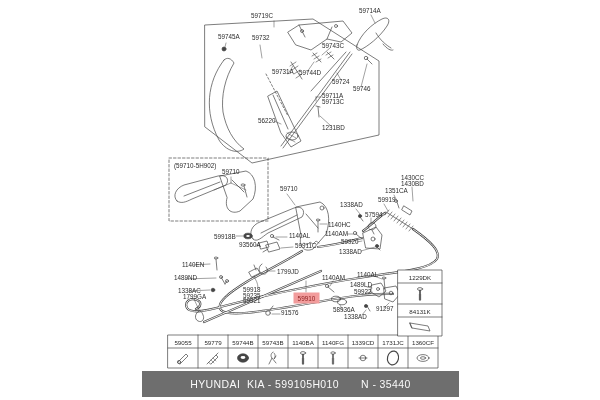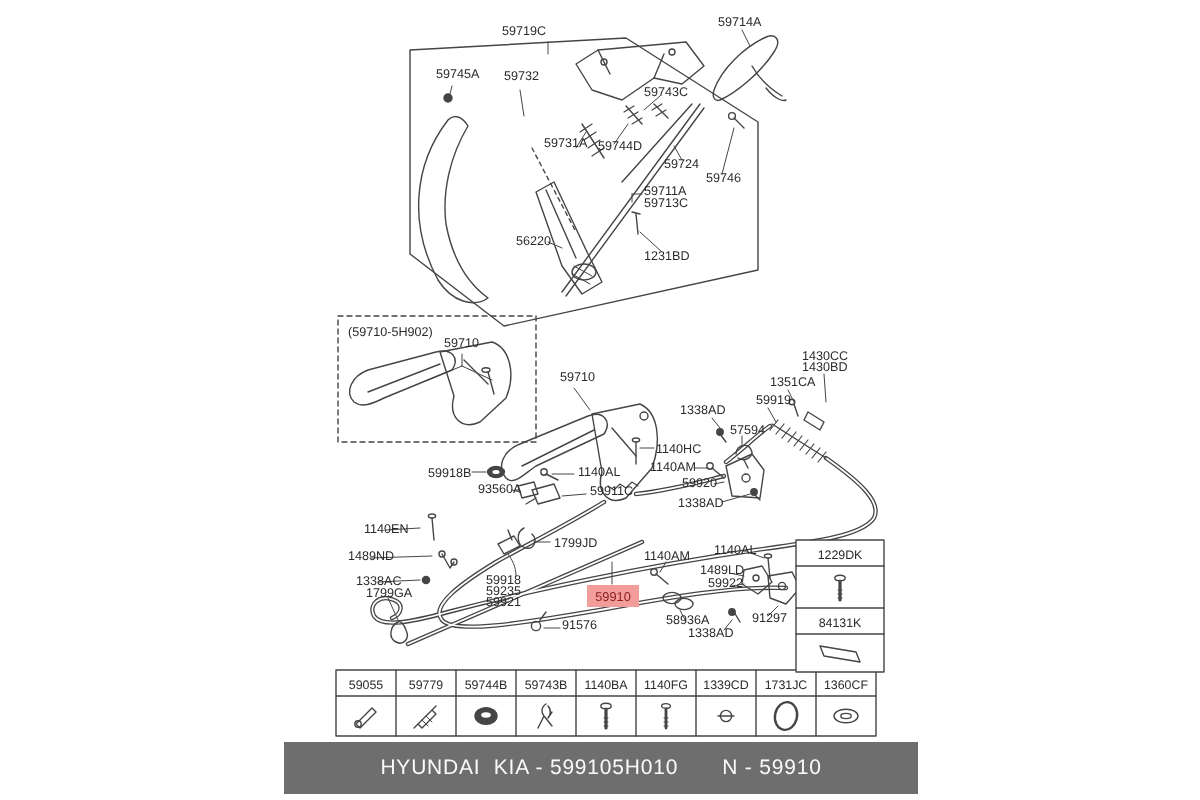--- a/index.html
+++ b/index.html
@@ -297,16 +297,16 @@
     <text class="tbl" x="393" y="344.5">1731JC</text>
     <text class="tbl" x="423" y="344.5">1360CF</text>
     <text class="tbl" x="420" y="279.5">1229DK</text>
     <text class="tbl" x="420" y="313.5">84131K</text>
   </g>
 </svg>
 
 <div class="footer">
   <span>HYUNDAI  KIA - 599105H010</span>
   <span class="gap"></span>
-  <span>N - 59910</span>
+  <span>N - 35440</span>
 </div>
 
 </div>
 
 </body></html>

